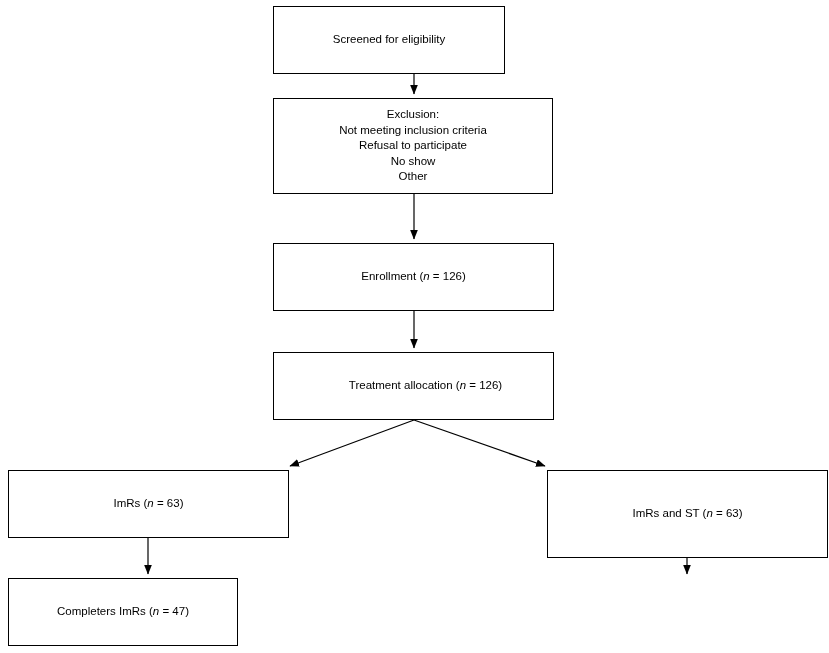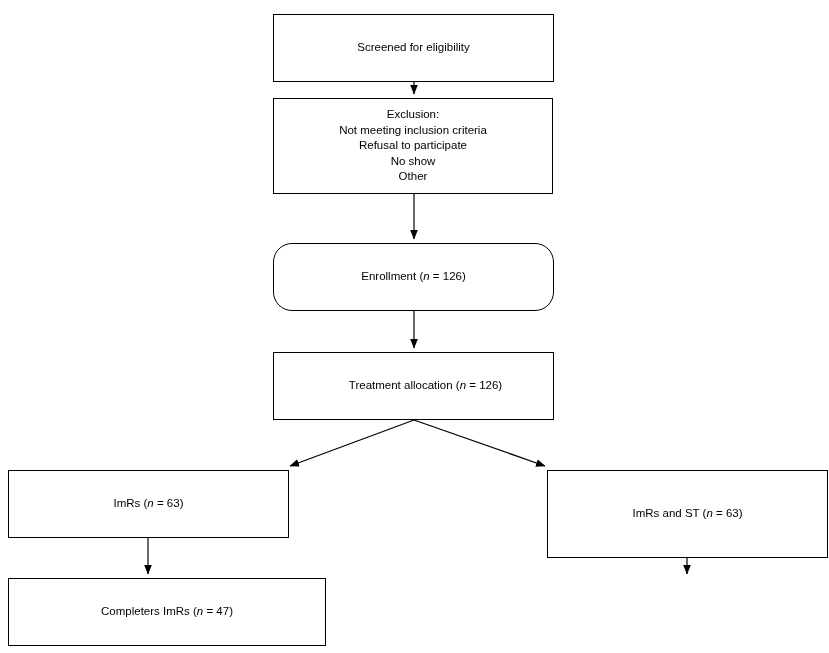--- a/index.html
+++ b/index.html
@@ -67,46 +67,46 @@
 
     <line x1="414" y1="420" x2="290" y2="466" stroke="#000000" stroke-width="1.2" marker-end="url(#arrow)"></line>
 
     <line x1="414" y1="420" x2="545" y2="466" stroke="#000000" stroke-width="1.2" marker-end="url(#arrow)"></line>
 
     <line x1="148" y1="538" x2="148" y2="574" stroke="#000000" stroke-width="1.2" marker-end="url(#arrow)"></line>
 
     <line x1="687" y1="538" x2="687" y2="574" stroke="#000000" stroke-width="1.2" marker-end="url(#arrow)"></line>
   </svg>
 
-  <div class="node" style="left:273px; top:14px; width:281px; height:68px;">
+  <div class="node" style="left:273px; top:6px; width:232px; height:68px;">
     <span class="inner">Screened for eligibility</span>
   </div>
 
   <div class="node" style="left:273px; top:98px; width:280px; height:96px;">
     <span class="inner">Exclusion:
 Not meeting inclusion criteria
 Refusal to participate
 No show
 Other</span>
   </div>
 
-  <div class="node" style="left:273px; top:243px; width:281px; height:68px;border-radius:19px;">
+  <div class="node" style="left:273px; top:243px; width:281px; height:68px;">
     <span class="inner">Enrollment (<em>n</em> = 126)</span>
   </div>
 
   <div class="node" style="left:273px; top:352px; width:281px; height:68px;padding-left:24px;">
     <span class="inner">Treatment allocation (<em>n</em> = 126)</span>
   </div>
 
   <div class="node" style="left:8px; top:470px; width:281px; height:68px;">
     <span class="inner">ImRs (<em>n</em> = 63)</span>
   </div>
 
   <div class="node" style="left:547px; top:470px; width:281px; height:88px;">
     <span class="inner">ImRs and ST (<em>n</em> = 63)</span>
   </div>
 
-  <div class="node" style="left:8px; top:578px; width:318px; height:68px;">
+  <div class="node" style="left:8px; top:578px; width:230px; height:68px;">
     <span class="inner">Completers ImRs (<em>n</em> = 47)</span>
   </div>
 
 
 </div>
 
 </body></html>

